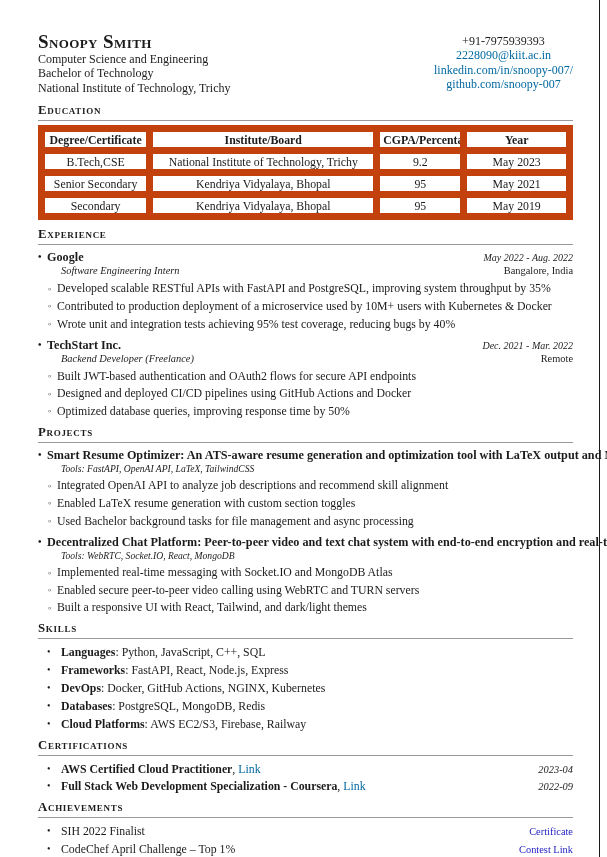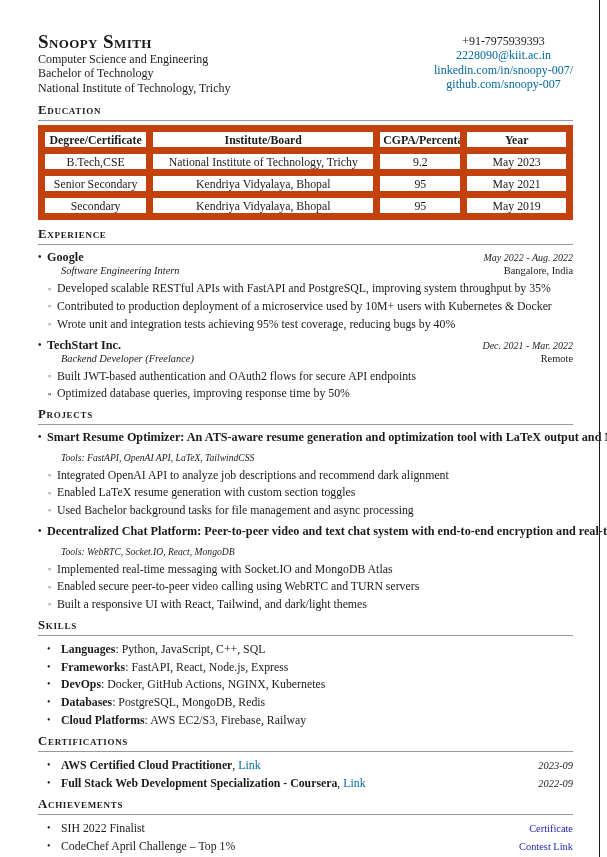--- a/index.html
+++ b/index.html
@@ -60,21 +60,21 @@
   .entry { margin-top: 5px; }
   .entry + .entry { margin-top: 7px; }
   .row { display: flex; justify-content: space-between; align-items: baseline; }
   .l1 { padding-left: 9px; position: relative; }
   .l1 .blt { position: absolute; left: 0; top: -1px; font-size: 10px; }
   .company { font-size: 12.2px; font-weight: 700; line-height: 15px; }
   .title-nowrap { font-size: 12.2px; font-weight: 700; line-height: 15px; white-space: nowrap; }
   .dates { font-size: 10px; font-style: italic; white-space: nowrap; }
   .role { font-size: 10.4px; font-style: italic; line-height: 12.5px; padding-left: 23px; }
   .loc  { font-size: 10.4px; line-height: 12.5px; }
-  .tools { font-size: 9.6px; font-style: italic; line-height: 12px; padding-left: 23px; margin-top: 7px; }
+  .tools { font-size: 9.6px; font-style: italic; line-height: 12px; padding-left: 23px; }
   .sub { padding-left: 19px; position: relative; font-size: 11.8px; line-height: 13px; margin-top: 4.6px; }
   .sub .blt { position: absolute; left: 10px; top: 0.5px; font-size: 9.5px; }
 
   
   .srow { position: relative; padding-left: 23px; font-size: 11.8px; line-height: 13px; margin-top: 4.8px; }
   .srow .blt { position: absolute; left: 9px; top: -1px; font-size: 10px; }
   .srow.flex { display: flex; justify-content: space-between; align-items: baseline; }
   .b { font-weight: 700; }
   .it-date { font-size: 10.4px; font-style: italic; white-space: nowrap; }
   a.it-lnk { color: #2424c3; font-size: 10.4px; text-decoration: none; cursor: pointer; }
@@ -166,30 +166,30 @@
   <div class="entry">
     <div class="row l1">
       <span class="company"><span class="blt">•</span>TechStart Inc.</span>
       <span class="dates">Dec. 2021 - Mar. 2022</span>
     </div>
     <div class="row">
       <span class="role">Backend Developer (Freelance)</span>
       <span class="loc">Remote</span>
     </div>
     <div class="sub"><span class="blt">◦</span><span>Built JWT-based authentication and OAuth2 flows for secure API endpoints</span></div>
-    <div class="sub"><span class="blt">◦</span></div>
+    <div class="sub"><span class="blt">◦</span><span>Designed and deployed CI/CD pipelines using GitHub Actions and Docker</span></div>
     <div class="sub"><span class="blt">◦</span><span>Optimized database queries, improving response time by 50%</span></div>
   </div>
 
   <div class="sec-h">Projects</div>
 
   <div class="entry">
     <div class="l1 title-nowrap"><span class="blt">•</span><span>Smart Resume Optimizer: An ATS-aware resume generation and optimization tool with LaTeX output and NL</span></div>
     <div class="tools">Tools: FastAPI, OpenAI API, LaTeX, TailwindCSS</div>
-    <div class="sub"><span class="blt">◦</span><span>Integrated OpenAI API to analyze job descriptions and recommend dark alignment</span></div>
+    <div class="sub"><span class="blt">◦</span><span>Integrated OpenAI API to analyze job descriptions and recommend skill alignment</span></div>
     <div class="sub"><span class="blt">◦</span><span>Enabled LaTeX resume generation with custom section toggles</span></div>
     <div class="sub"><span class="blt">◦</span><span>Used Bachelor background tasks for file management and async processing</span></div>
   </div>
 
   <div class="entry">
     <div class="l1 title-nowrap"><span class="blt">•</span><span>Decentralized Chat Platform: Peer-to-peer video and text chat system with end-to-end encryption and real-tim</span></div>
     <div class="tools">Tools: WebRTC, Socket.IO, React, MongoDB</div>
     <div class="sub"><span class="blt">◦</span><span>Implemented real-time messaging with Socket.IO and MongoDB Atlas</span></div>
     <div class="sub"><span class="blt">◦</span><span>Enabled secure peer-to-peer video calling using WebRTC and TURN servers</span></div>
     <div class="sub"><span class="blt">◦</span><span>Built a responsive UI with React, Tailwind, and dark/light themes</span></div>
@@ -198,21 +198,21 @@
   <div class="sec-h">Skills</div>
   <div class="srow gap"><span class="blt">•</span><span class="b">Languages</span><span>: </span><span>Python, JavaScript, C++, SQL</span></div>
   <div class="srow"><span class="blt">•</span><span class="b">Frameworks</span><span>: </span><span>FastAPI, React, Node.js, Express</span></div>
   <div class="srow"><span class="blt">•</span><span class="b">DevOps</span><span>: </span><span>Docker, GitHub Actions, NGINX, Kubernetes</span></div>
   <div class="srow"><span class="blt">•</span><span class="b">Databases</span><span>: </span><span>PostgreSQL, MongoDB, Redis</span></div>
   <div class="srow"><span class="blt">•</span><span class="b">Cloud Platforms</span><span>: </span><span>AWS EC2/S3, Firebase, Railway</span></div>
 
   <div class="sec-h">Certifications</div>
   <div class="srow flex gap">
     <span><span class="blt">•</span><span class="b">AWS Certified Cloud Practitioner</span><span>, </span><a class="lnk" style="font-size:11.8px">Link</a></span>
-    <span class="it-date">2023-09</span>
+    <span class="it-date">2023-04</span>
   </div>
   <div class="srow flex">
     <span><span class="blt">•</span><span class="b">Full Stack Web Development Specialization - Coursera</span><span>, </span><a class="lnk" style="font-size:11.8px">Link</a></span>
     <span class="it-date">2022-09</span>
   </div>
 
   <div class="sec-h">Achievements</div>
   <div class="srow flex gap">
     <span><span class="blt">•</span><span>SIH 2022 Finalist</span></span>
     <a class="it-lnk">Certificate</a>

